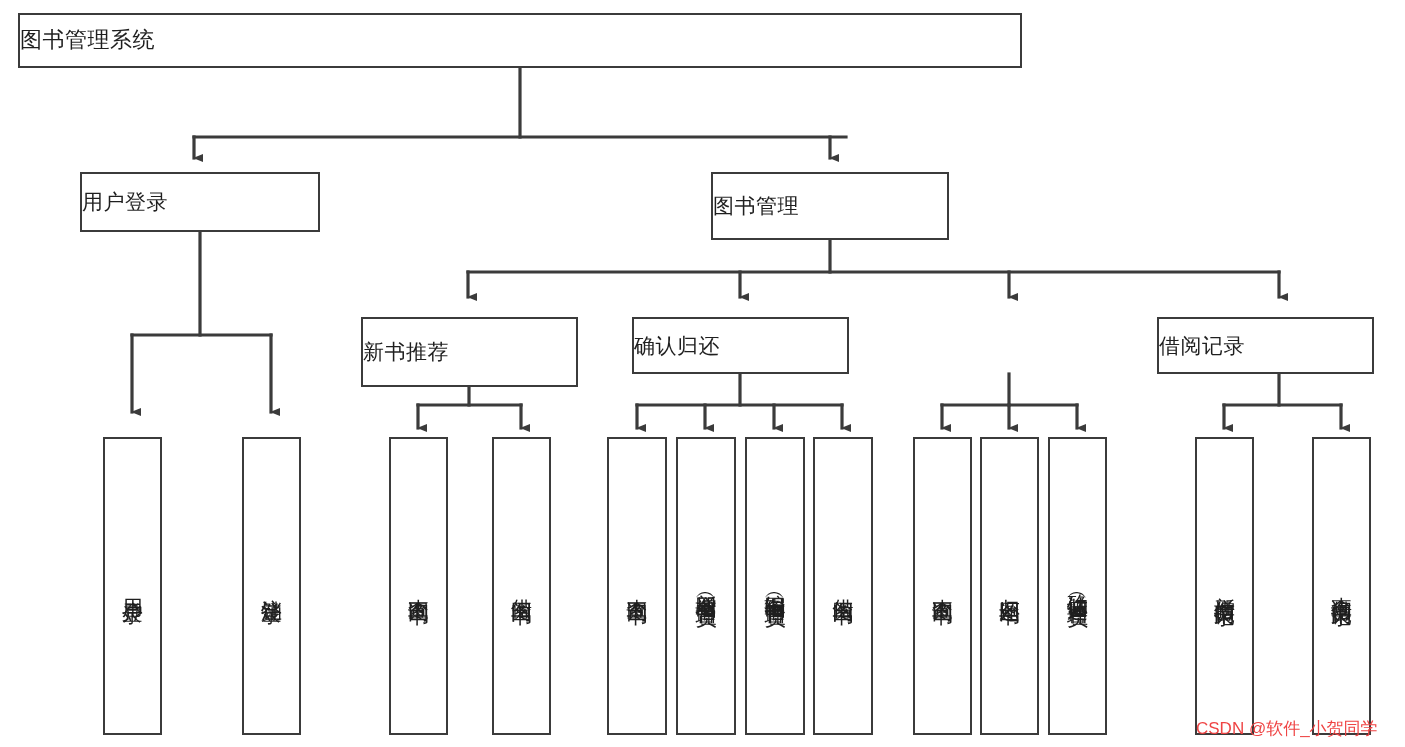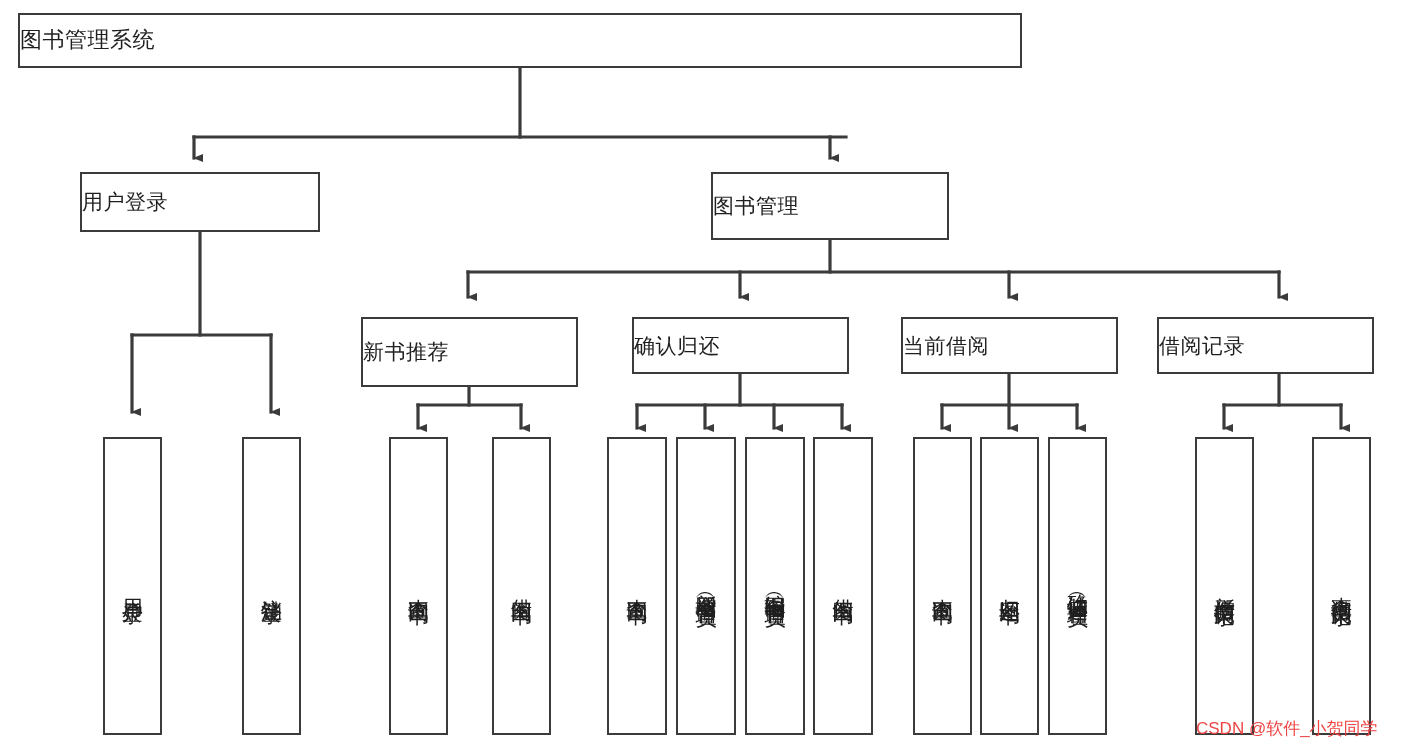--- a/index.html
+++ b/index.html
@@ -140,23 +140,20 @@
   </div>
 
   <div class="node horiz" style="left:361px; top:317px; width:217px; height:70px;">
     <span class="node-label">新书推荐</span>
   </div>
 
   <div class="node horiz" style="left:632px; top:317px; width:217px; height:57px;">
     <span class="node-label">确认归还</span>
   </div>
 
-  <div class="node horiz" style="left:901px; top:317px; width:217px; height:57px;">
-    <span class="node-label">当前借阅</span>
-  </div>
 
   <div class="node horiz" style="left:1157px; top:317px; width:217px; height:57px;">
     <span class="node-label">借阅记录</span>
   </div>
 
   <div class="node vert" style="left:103px; top:437px; width:59px; height:298px;">
     <span class="node-label">用户登录</span>
   </div>
 
   <div class="node vert" style="left:242px; top:437px; width:59px; height:298px;">

